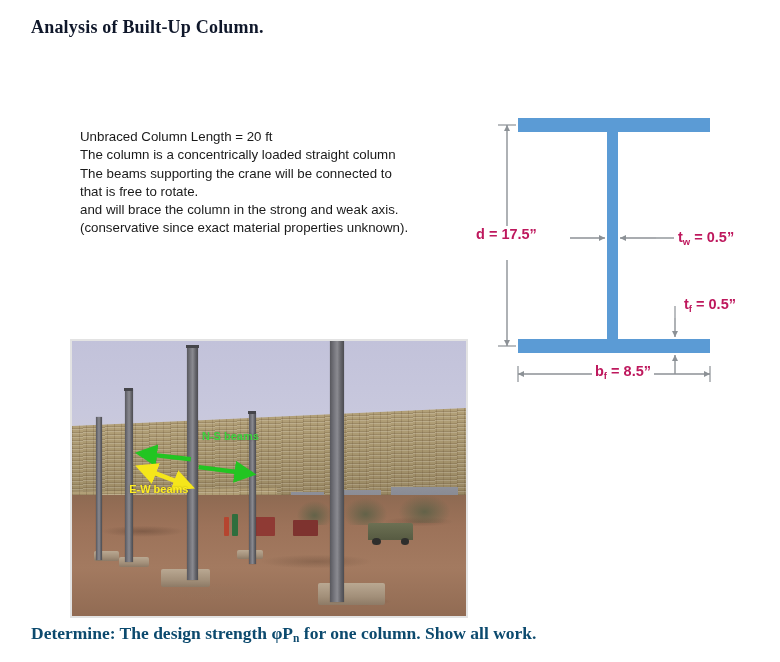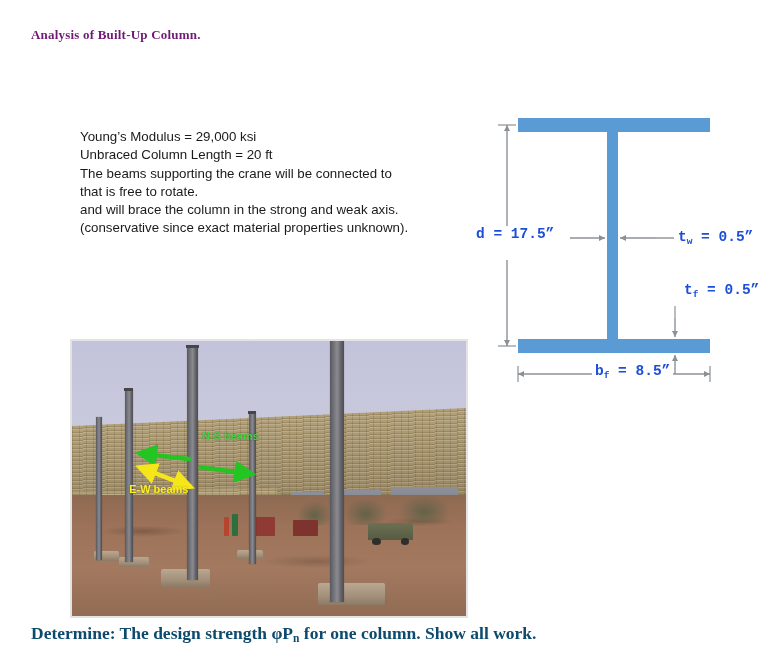--- a/index.html
+++ b/index.html
@@ -12,26 +12,26 @@
     height: 662px;
     position: relative;
     overflow: hidden;
     font-family: "Liberation Sans", sans-serif;
   }
 
   
   #doc-title {
     position: absolute;
     left: 31px;
-    top: 27px;
+    top: 17px;
     font-family: "Liberation Serif", serif;
     font-weight: bold;
-    font-size: 13px;
+    font-size: 18px;
     letter-spacing: 0.2px;
-    color: #701a75;
+    color: #0f172a;
     white-space: nowrap;
   }
 
   
   #given-block {
     position: absolute;
     left: 80px;
     top: 128px;
     width: 390px;
     font-family: "Liberation Sans", sans-serif;
@@ -206,24 +206,24 @@
   }
   #ibeam-diagram svg {
     position: absolute;
     left: 0; top: 0;
     width: 316px;
     height: 285px;
     overflow: visible;
   }
   .dim-label {
     position: absolute;
-    font-family: Liberation Mono, monospace;
+    font-family: Liberation Sans, sans-serif;
     font-size: 14.5px;
     font-weight: bold;
-    color: #1d4ed8;
+    color: #be185d;
     white-space: nowrap;
     background: #ffffff;
     padding: 0 3px;
   }
   .dim-label sub {
     font-size: 9.5px;
     font-weight: bold;
     vertical-align: baseline;
     position: relative;
     bottom: -3px;
@@ -246,22 +246,22 @@
     position: relative;
     bottom: -3px;
   }
 </style>
 </head>
 <body>
 
 <div id="doc-title">Analysis of Built-Up Column.</div>
 
 <div id="given-block">
-  <div class="gline">Young’s Modulus = 29,000 ksi</div>
   <div class="gline">Unbraced Column Length = 20 ft</div>
+  <div class="gline">The column is a concentrically loaded straight column</div>
   <div class="gline">The beams supporting the crane will be connected to</div>
   <div class="gline">that is free to rotate.</div>
   <div class="gline">and will brace the column in the strong and weak axis.</div>
   <div class="gline">(conservative since exact material properties unknown).</div>
 </div>
 
 <div id="photo-frame">
   <div id="photo-canvas">
 
     <div class="ph-sky"></div>
@@ -383,21 +383,21 @@
   <div class="dim-label" style="left:13px; top:116px;">
     <span>d = 17.5”</span>
   </div>
 
   <div class="dim-label" style="left:215px; top:119px;">
     <span>t</span><sub>w</sub>
     <span>=</span>
     <span>0.5”</span>
   </div>
 
-  <div class="dim-label" style="left:221px; top:172px;">
+  <div class="dim-label" style="left:221px; top:186px;">
     <span>t</span><sub>f</sub>
     <span>=</span>
     <span>0.5”</span>
   </div>
 
   <div class="dim-label" style="left:132px; top:253px;">
     <span>b</span><sub>f</sub>
     <span>=</span>
     <span>8.5”</span>
   </div>

